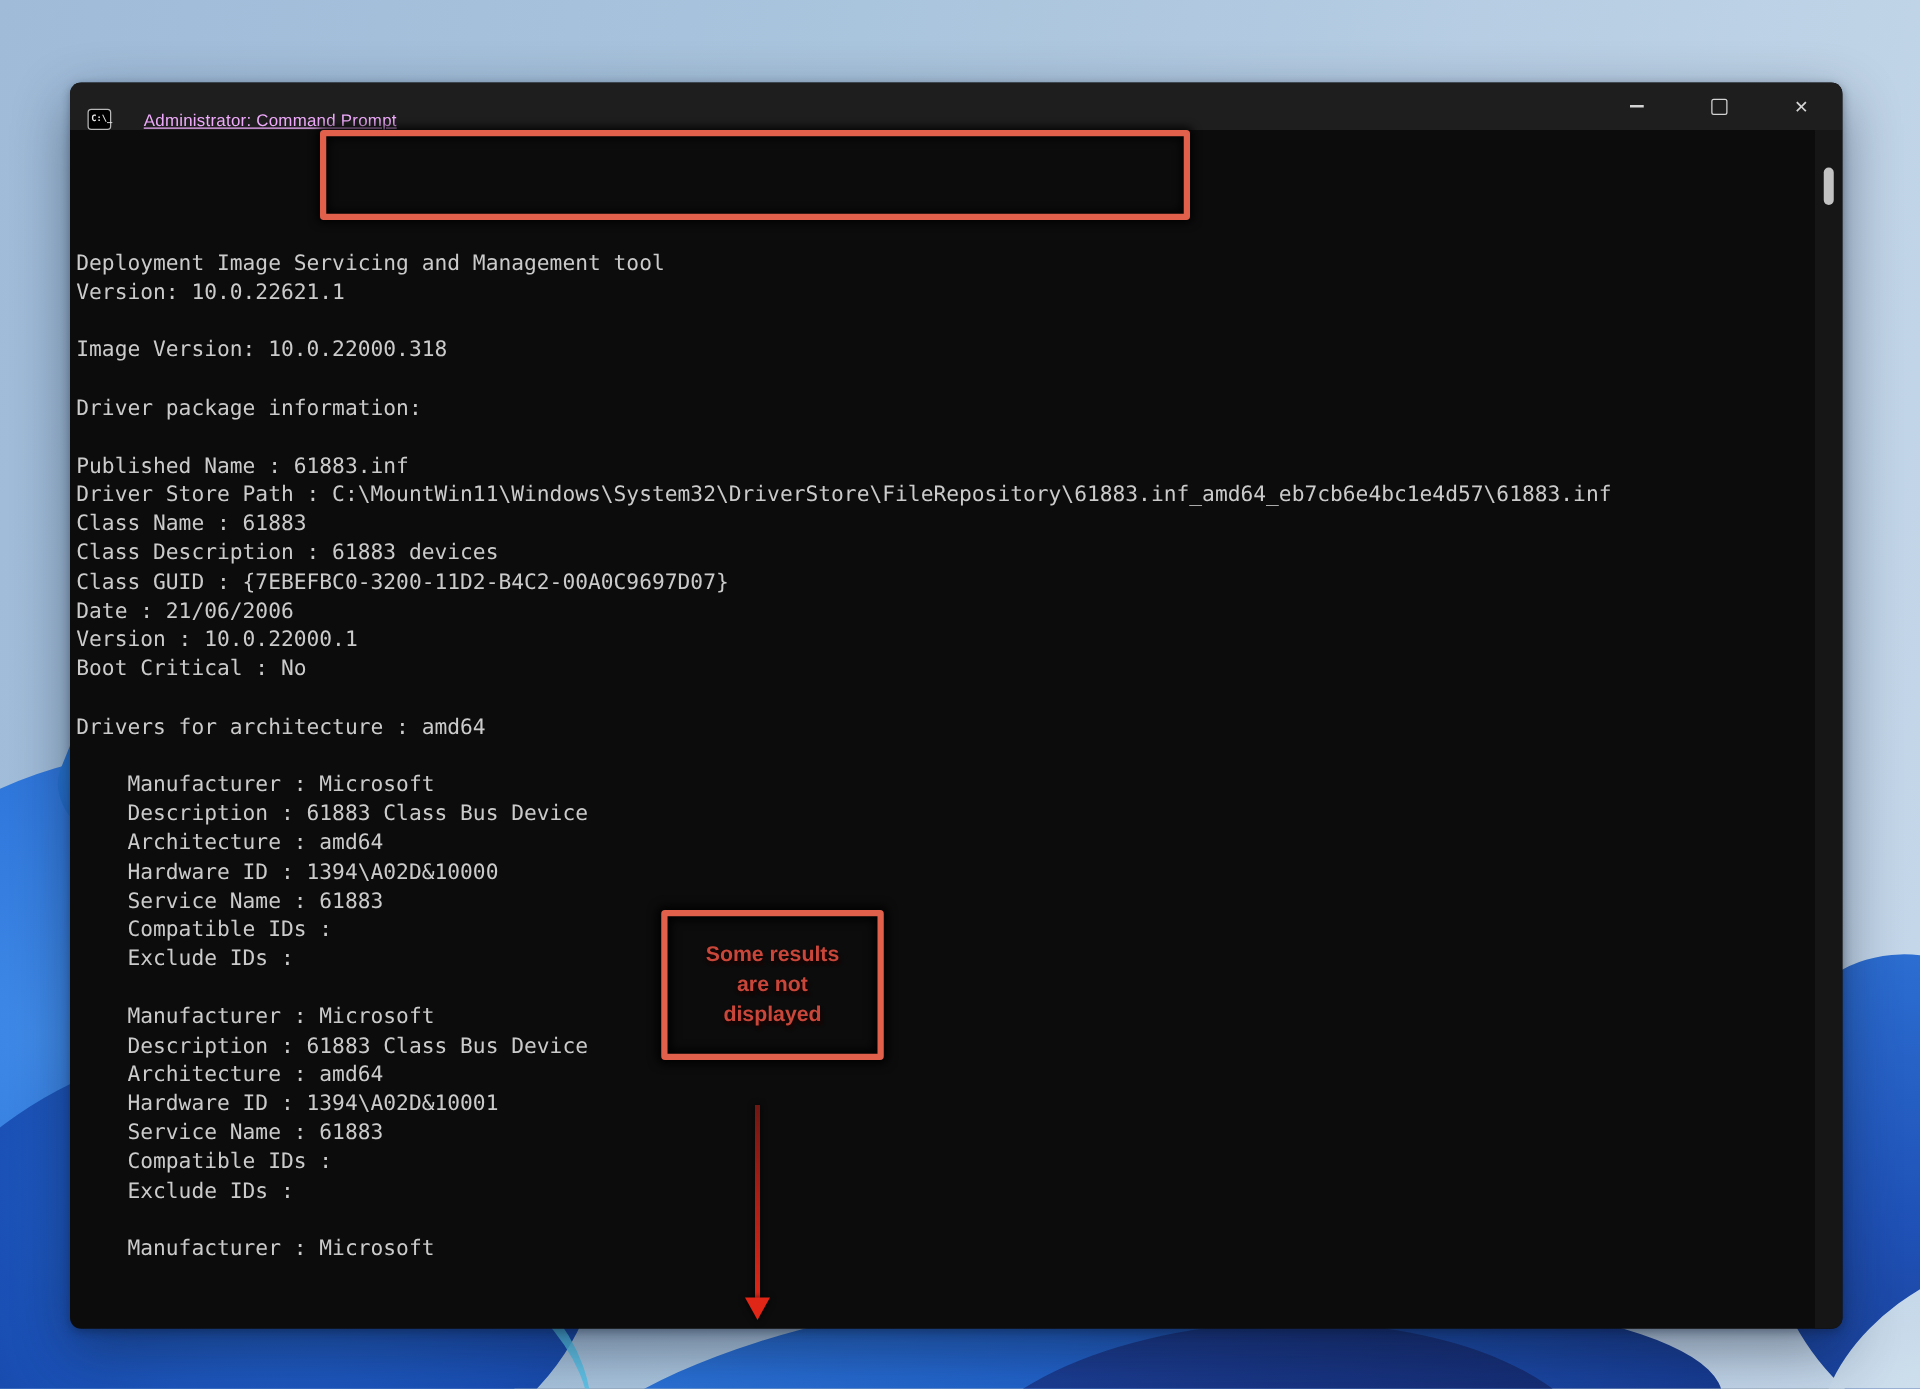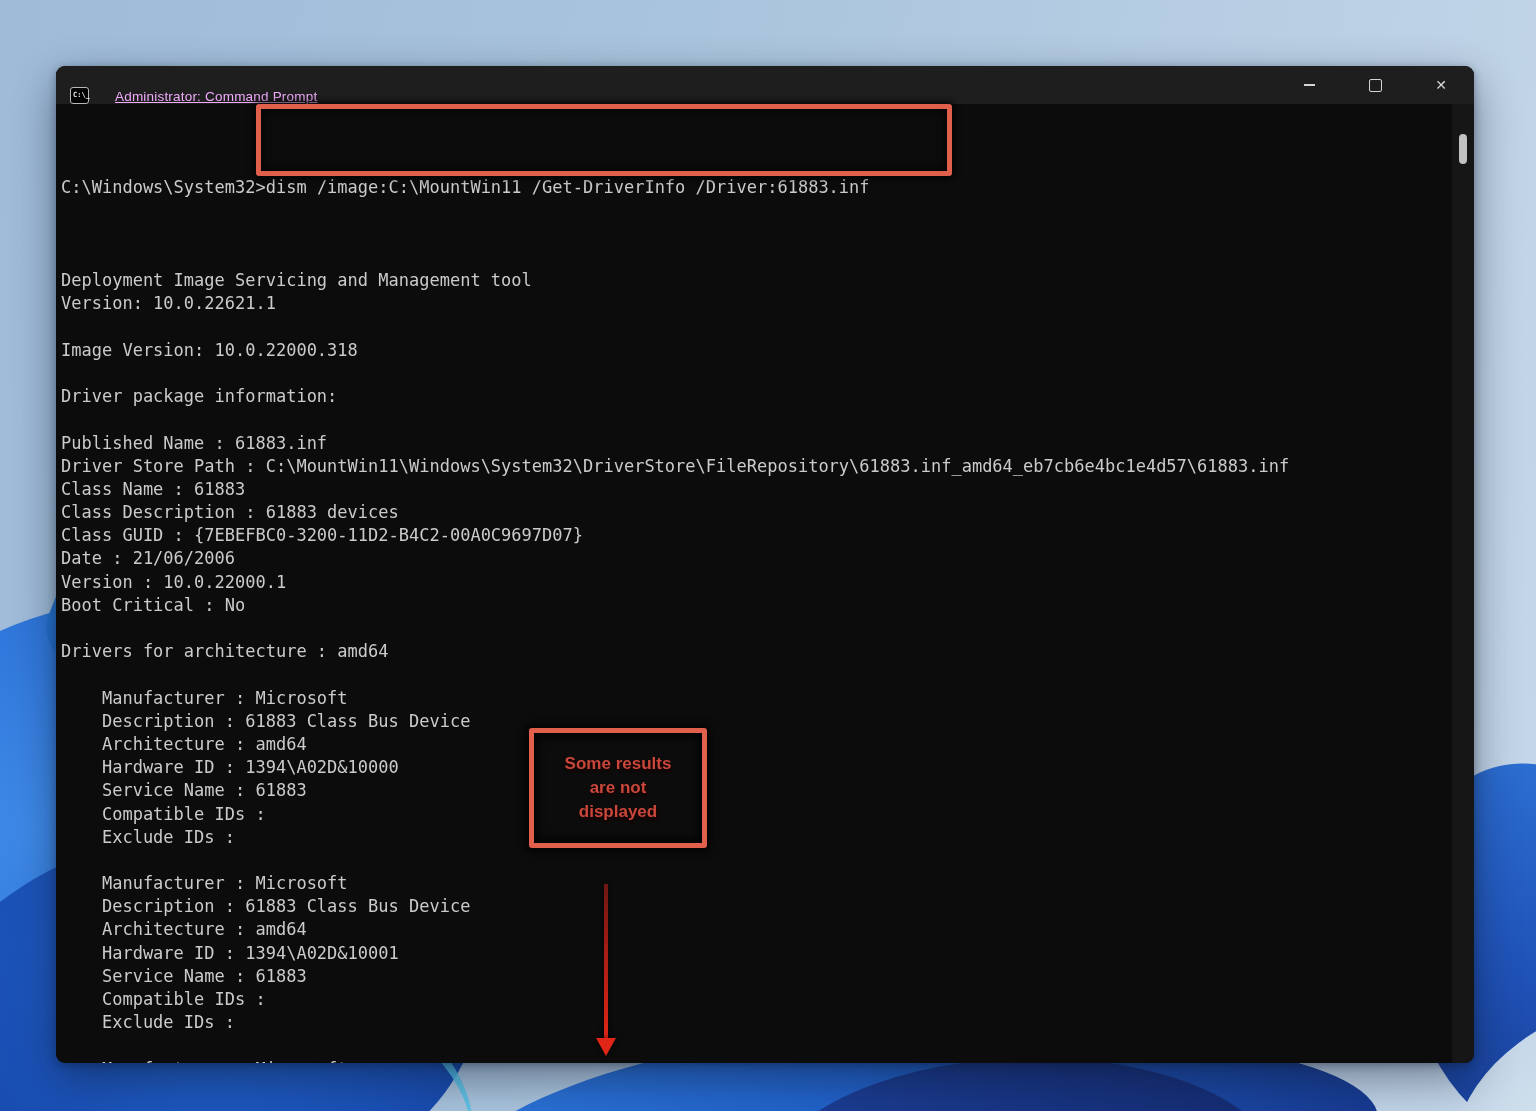--- a/index.html
+++ b/index.html
@@ -211,21 +211,20 @@
       <div class="ctrl-btn">
         <div class="max-glyph"></div>
       </div>
       <div class="ctrl-btn">
         <div class="close-glyph">✕</div>
       </div>
     </div>
   </div>
 
   <div class="console-body">
-    <div class="console-line"><span>C:\Windows\System32&gt;</span><span>dism /image:C:\MountWin11 /Get-DriverInfo /Driver:61883.inf</span></div>
     <div><div class="console-line">&nbsp;</div><div class="console-line">Deployment Image Servicing and Management tool</div><div class="console-line">Version: 10.0.22621.1</div><div class="console-line">&nbsp;</div><div class="console-line">Image Version: 10.0.22000.318</div><div class="console-line">&nbsp;</div><div class="console-line">Driver package information:</div><div class="console-line">&nbsp;</div><div class="console-line">Published Name : 61883.inf</div><div class="console-line">Driver Store Path : C:\MountWin11\Windows\System32\DriverStore\FileRepository\61883.inf_amd64_eb7cb6e4bc1e4d57\61883.inf</div><div class="console-line">Class Name : 61883</div><div class="console-line">Class Description : 61883 devices</div><div class="console-line">Class GUID : {7EBEFBC0-3200-11D2-B4C2-00A0C9697D07}</div><div class="console-line">Date : 21/06/2006</div><div class="console-line">Version : 10.0.22000.1</div><div class="console-line">Boot Critical : No</div><div class="console-line">&nbsp;</div><div class="console-line">Drivers for architecture : amd64</div><div class="console-line">&nbsp;</div><div class="console-line">    Manufacturer : Microsoft</div><div class="console-line">    Description : 61883 Class Bus Device</div><div class="console-line">    Architecture : amd64</div><div class="console-line">    Hardware ID : 1394\A02D&amp;10000</div><div class="console-line">    Service Name : 61883</div><div class="console-line">    Compatible IDs :</div><div class="console-line">    Exclude IDs :</div><div class="console-line">&nbsp;</div><div class="console-line">    Manufacturer : Microsoft</div><div class="console-line">    Description : 61883 Class Bus Device</div><div class="console-line">    Architecture : amd64</div><div class="console-line">    Hardware ID : 1394\A02D&amp;10001</div><div class="console-line">    Service Name : 61883</div><div class="console-line">    Compatible IDs :</div><div class="console-line">    Exclude IDs :</div><div class="console-line">&nbsp;</div><div class="console-line">    Manufacturer : Microsoft</div></div>
   </div>
 
   <div class="scrollbar">
     <div class="scroll-thumb"></div>
   </div>
 </div>
 
 <div class="cmd-highlight-box"></div>
 

